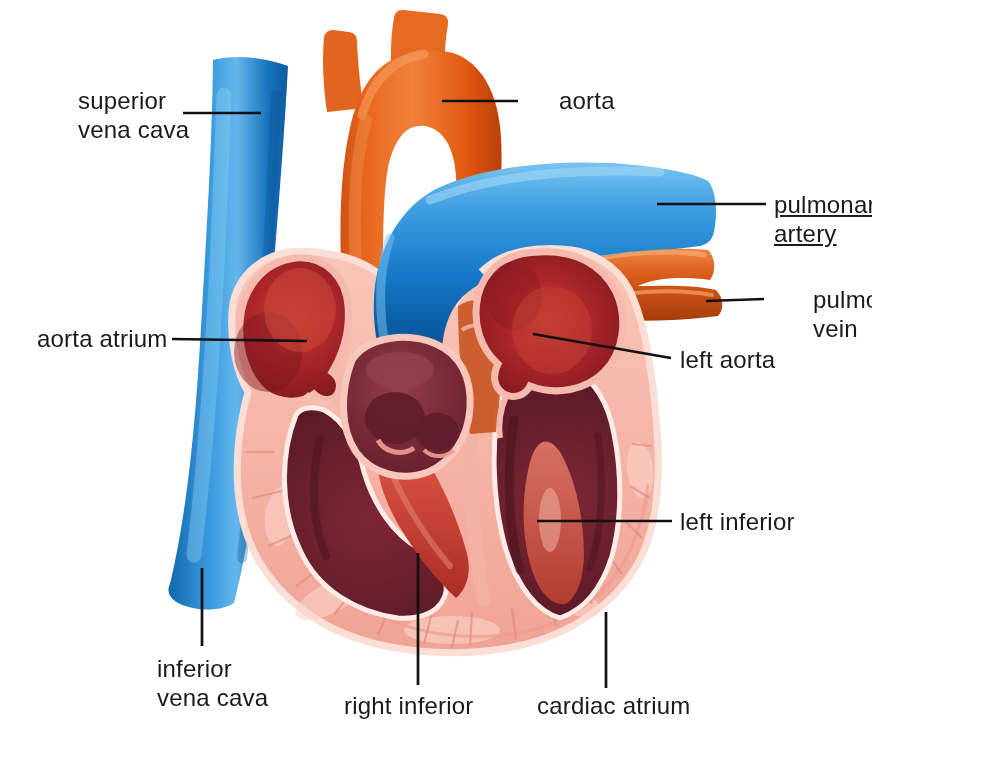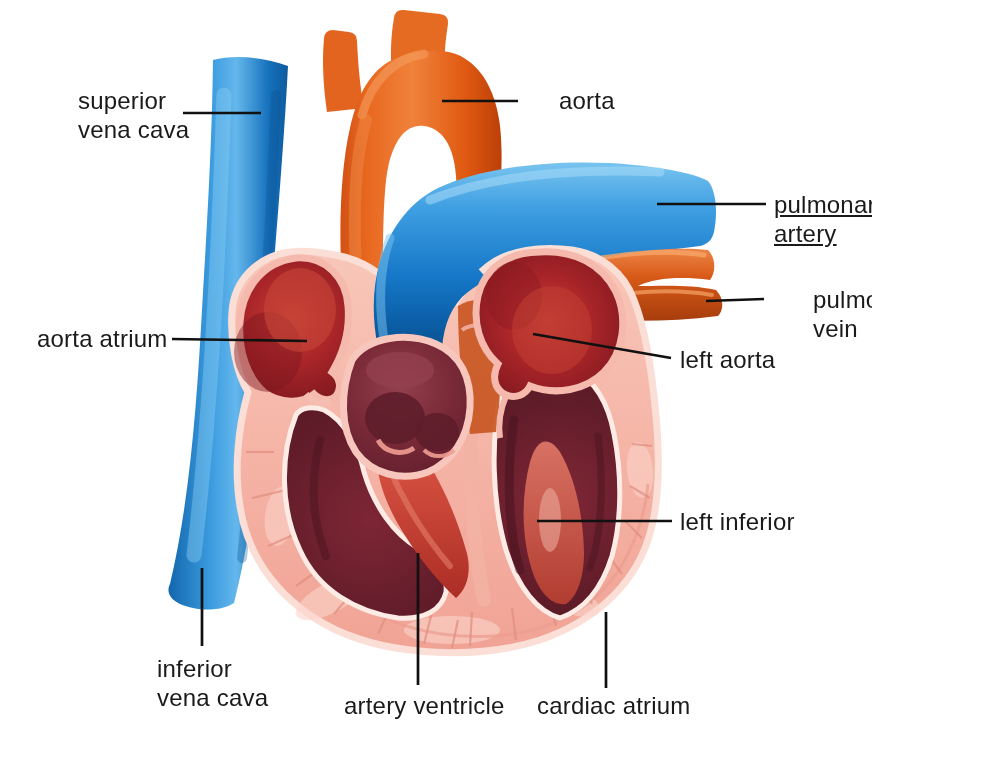--- a/index.html
+++ b/index.html
@@ -273,15 +273,15 @@
   <div class="lbl" id="lbl-svc">superior
 vena cava</div>
   <div class="lbl" id="lbl-aorta">aorta</div>
   <div class="lbl" id="lbl-pa">pulmonary artery</div>
   <div class="lbl" id="lbl-pv">pulmonary vein</div>
   <div class="lbl" id="lbl-ra">aorta atrium</div>
   <div class="lbl" id="lbl-la">left aorta</div>
   <div class="lbl" id="lbl-lv">left inferior</div>
   <div class="lbl" id="lbl-ivc">inferior
 vena cava</div>
-  <div class="lbl" id="lbl-rv">artery ventricle</div>
+  <div class="lbl" id="lbl-rv">right inferior</div>
   <div class="lbl" id="lbl-cm">cardiac atrium</div>
 </div>
 
 </body></html>

